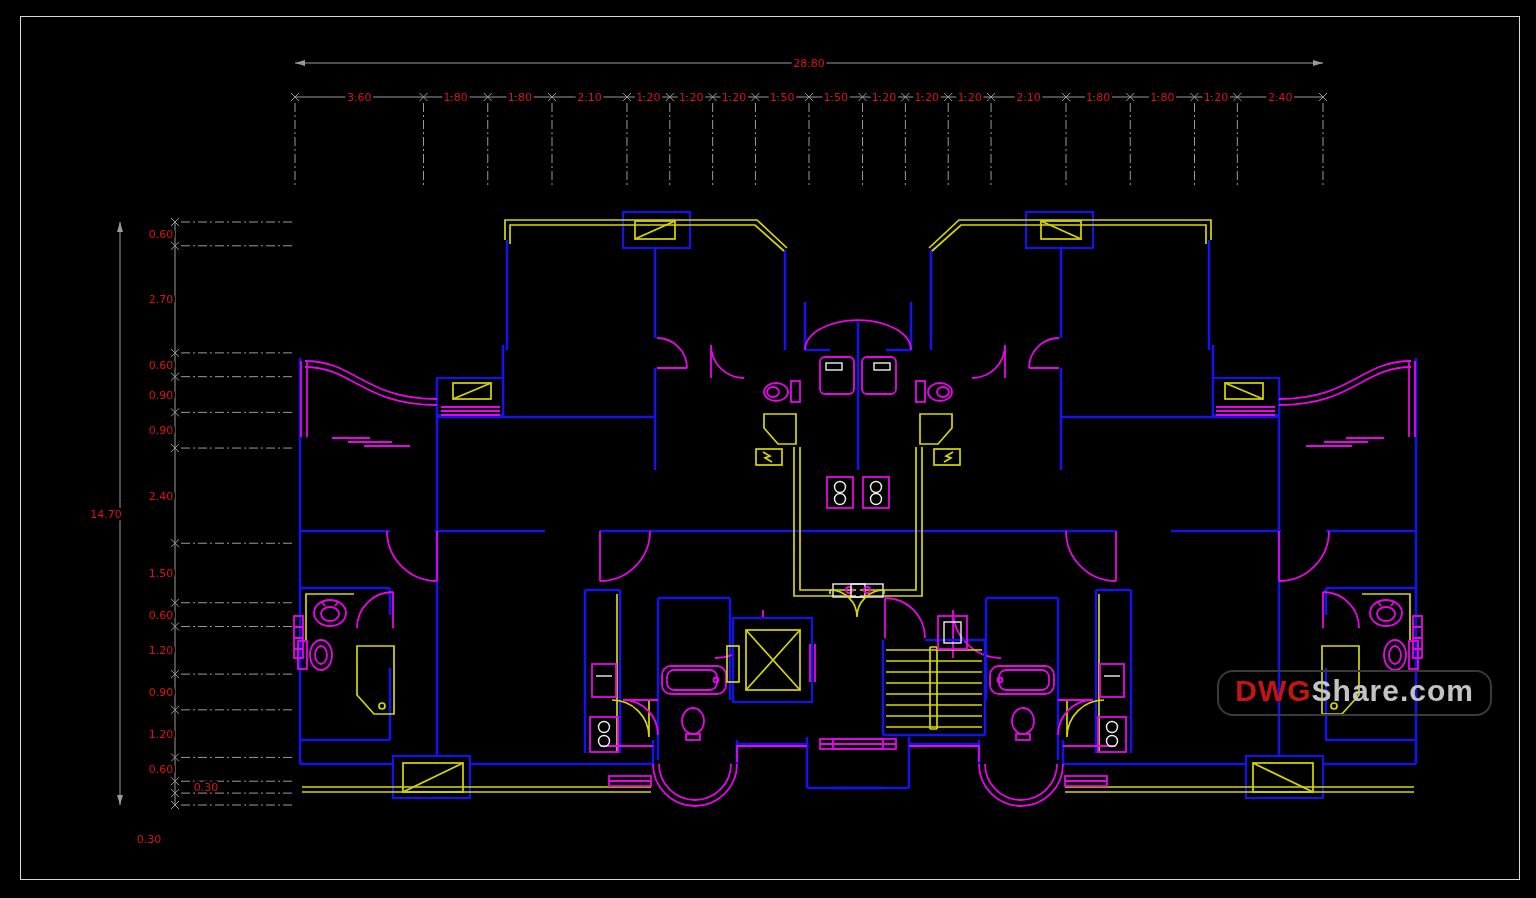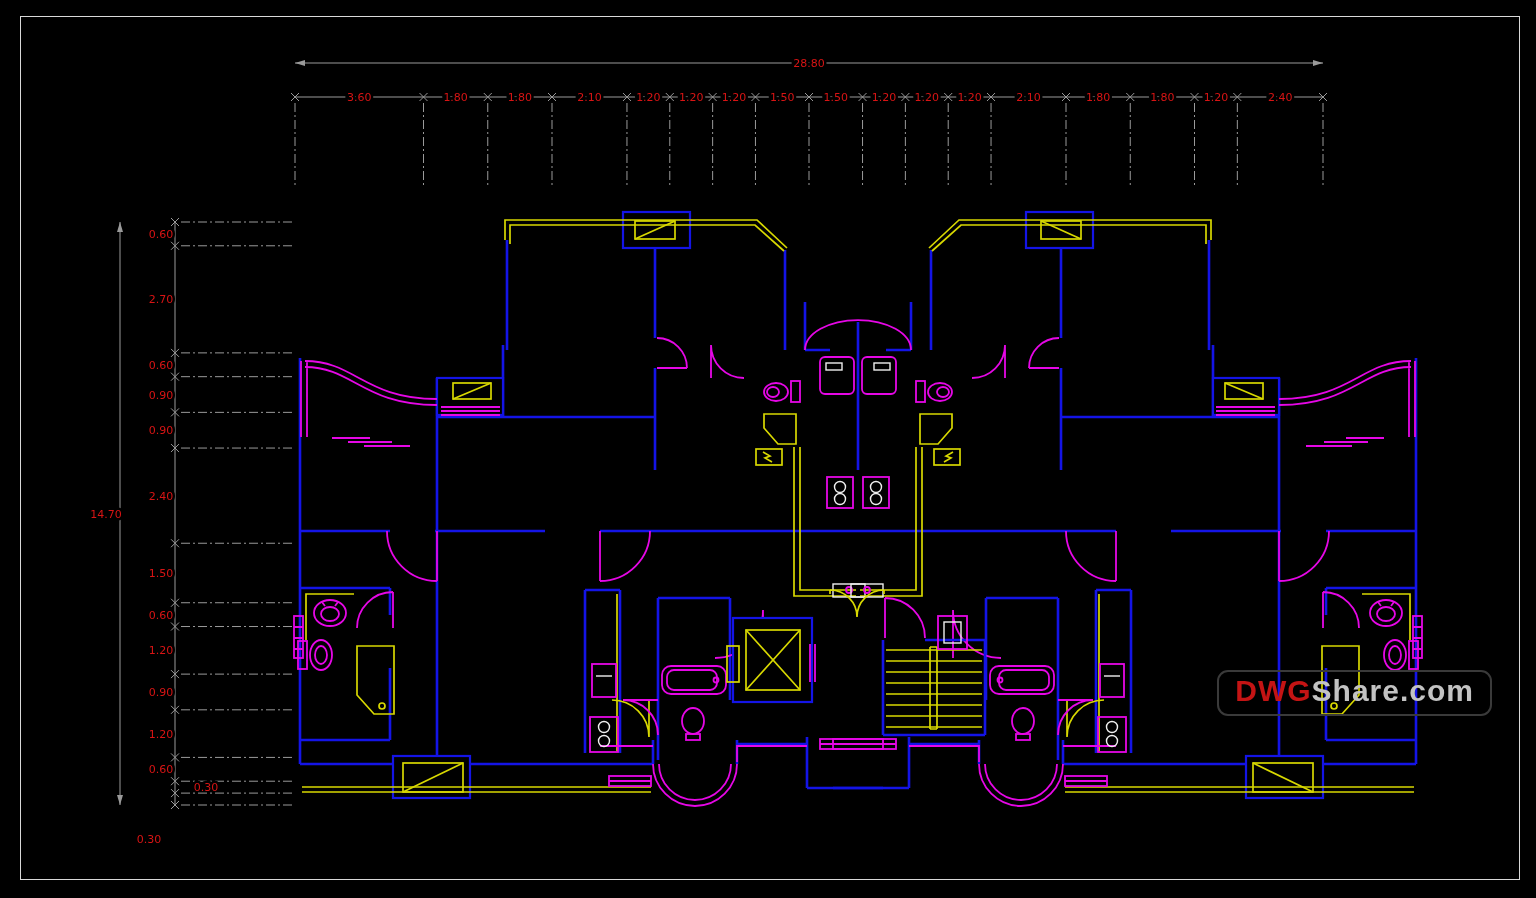--- a/index.html
+++ b/index.html
@@ -13,21 +13,21 @@
   .wallf{stroke:var(--wall,#1414e6);stroke-width:2.2;fill:#000;}
   .mg{stroke:var(--mag,#e607e6);stroke-width:1.8;fill:none;}
   .yl{stroke:var(--yel,#d8d800);stroke-width:1.7;fill:none;}
   .wh{stroke:#f0f0f0;stroke-width:1.4;fill:none;}
   .dim{stroke:var(--dimln,#9a9a9a);stroke-width:1;fill:none;}
   .dimext{stroke:var(--dimln,#9a9a9a);stroke-width:1;fill:none;stroke-dasharray:9 3 2 3;}
   .dimf{fill:var(--dimln,#9a9a9a);}
   .dimtxt{fill:var(--dimtx,#d81414);font-family:"DejaVu Sans",sans-serif;font-size:11px;
     text-anchor:middle;paint-order:stroke;stroke:#000;stroke-width:5px;}
   #watermark{position:absolute;right:44px;bottom:44px;border:2px solid #3a3a3a;
-    border-radius:11px;padding:2px 16px 6px 16px;font-size:30px;font-weight:600;
+    border-radius:16px;padding:2px 16px 6px 16px;font-size:30px;font-weight:600;
     letter-spacing:1px;font-family:"Liberation Sans",sans-serif;}
 </style>
 </head>
 <body>
 
 <div id="stage">
   <div id="frame" style="border-color: rgb(217, 217, 217);"></div>
 
   <svg width="1536" height="898" viewBox="0 0 1536 898">
 

